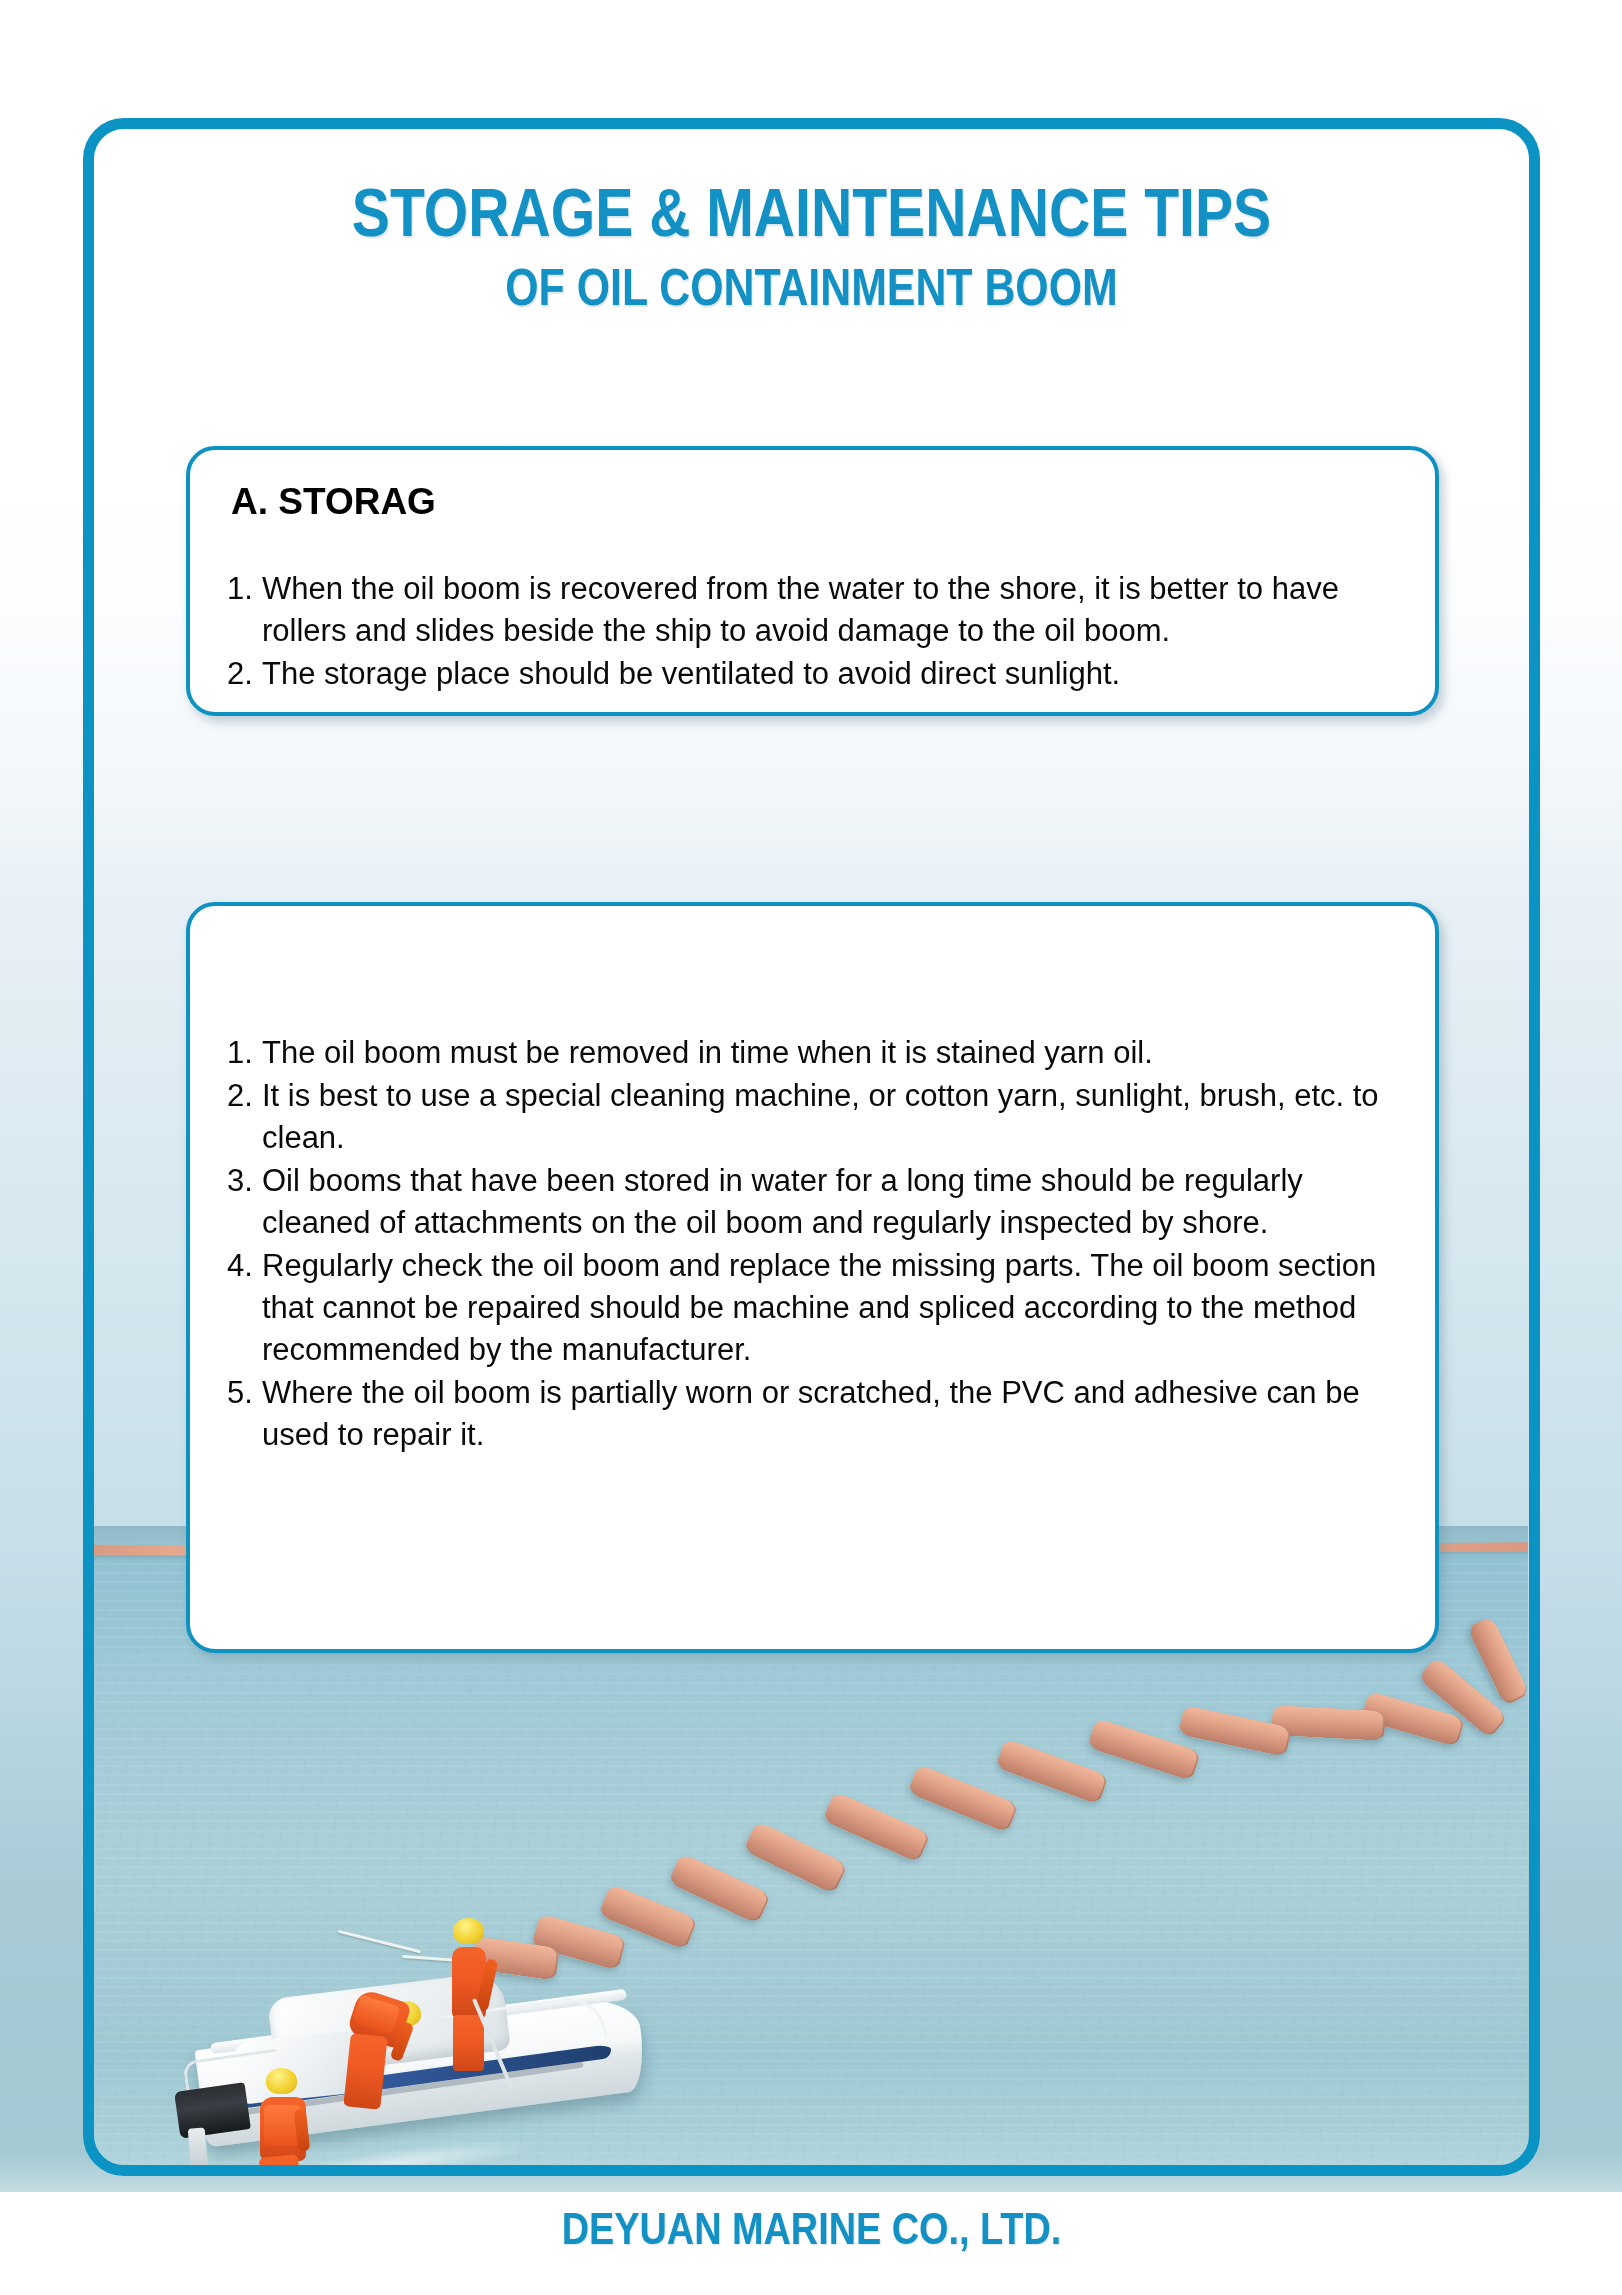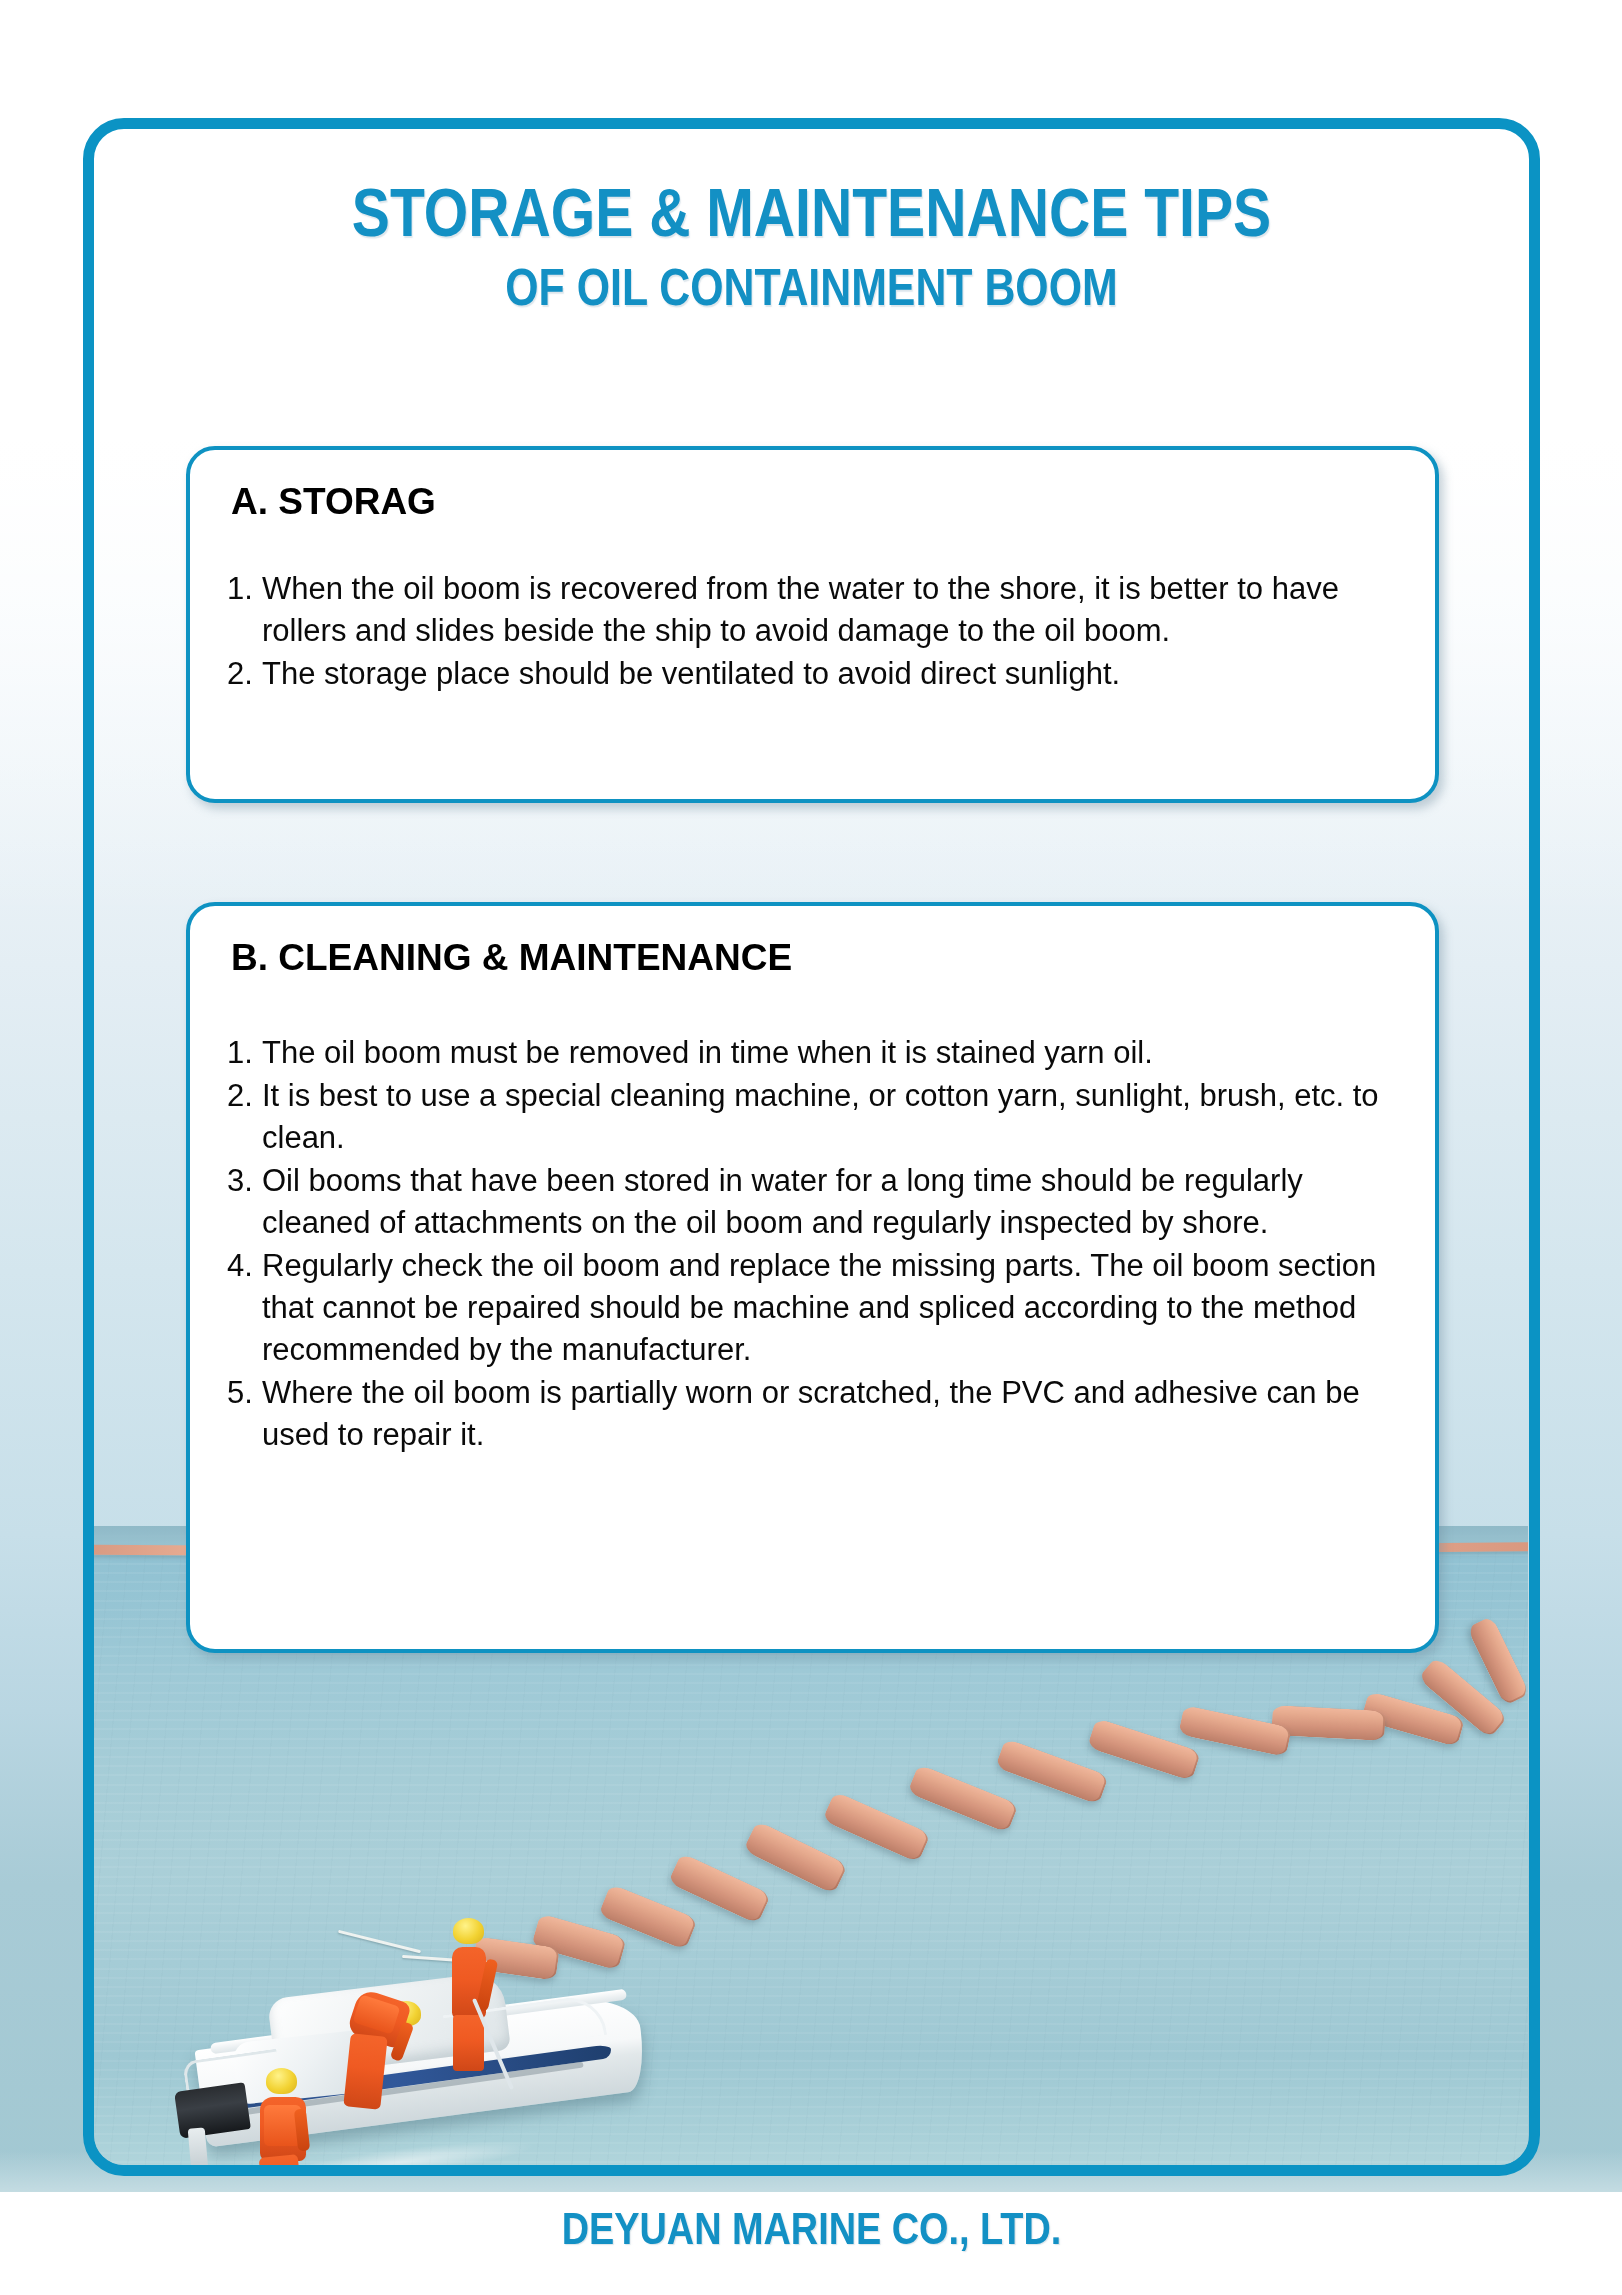--- a/index.html
+++ b/index.html
@@ -325,21 +325,21 @@
   
   .card {
     position: absolute;
     background: #ffffff;
     border: 4.6px solid #0e92c2;
     border-radius: 29px;
     box-sizing: border-box;
     z-index: 6;
     box-shadow: 4.6px 5.9px 9.2px rgba(110,140,158,0.38);
   }
-  #card-a { left: 186px; top: 446px; width: 1253px; height: 357px; }
+  #card-a { left: 186px; top: 446px; width: 1253px; height: 270px; }
   #card-b { left: 186px; top: 902px; width: 1253px; height: 751px; }
 
   .card-heading {
     font-family: "Liberation Sans", sans-serif;
     font-weight: bold;
     font-size: 37px;
     color: #000000;
     margin: 0;
     padding: 0;
     position: absolute;
@@ -495,21 +495,20 @@
       <span class="li-text">When the oil boom is recovered from the water to the shore, it is better to have rollers and slides beside the ship to avoid damage to the oil boom.</span>
     </li>
     <li>
       <span class="li-num">2.</span>
       <span class="li-text">The storage place should be ventilated to avoid direct sunlight.</span>
     </li>
   </ul>
 </div>
 
 <div class="card" id="card-b">
-  <div class="card-heading">B. CLEANING &amp; MAINTENANCE</div>
   <ul class="card-list">
     <li>
       <span class="li-num">1.</span>
       <span class="li-text">The oil boom must be removed in time when it is stained yarn oil.</span>
     </li>
     <li>
       <span class="li-num">2.</span>
       <span class="li-text">It is best to use a special cleaning machine, or cotton yarn, sunlight, brush, etc. to clean.</span>
     </li>
     <li>

